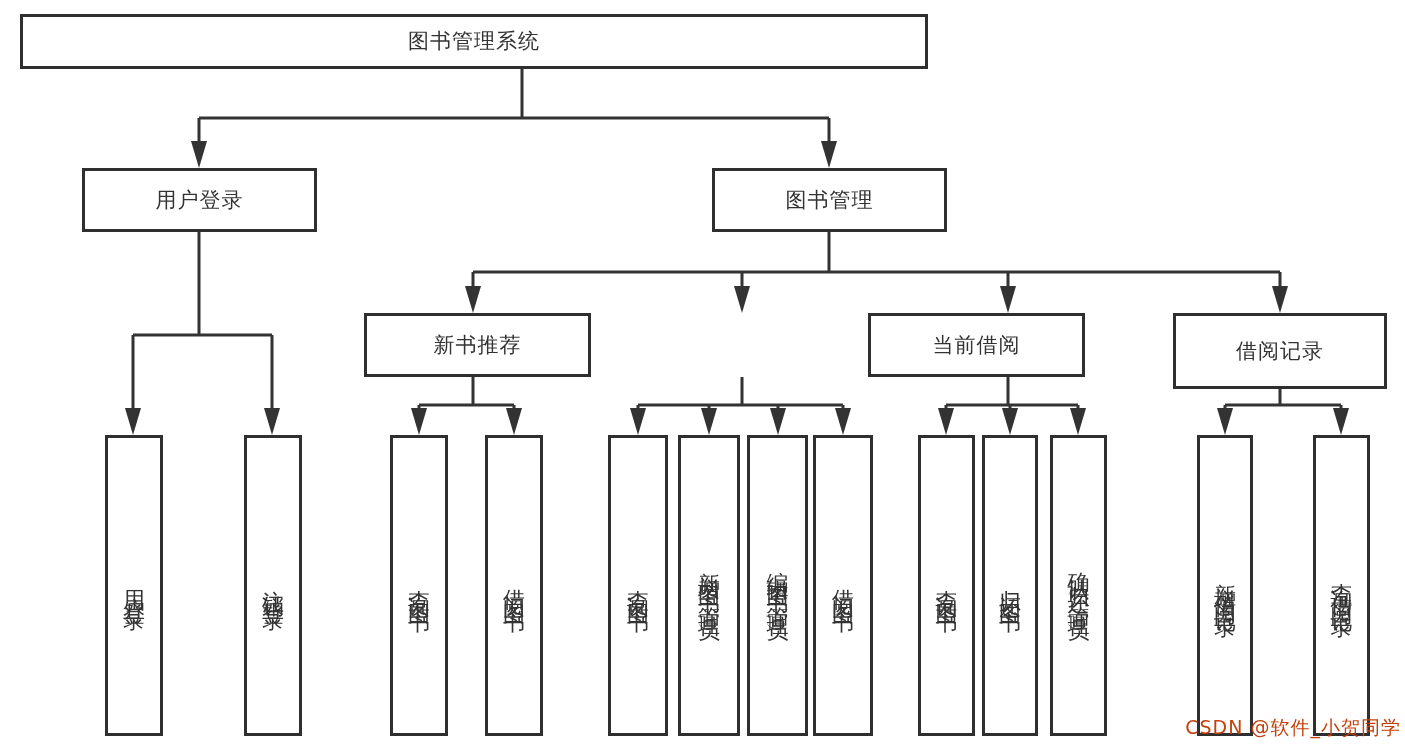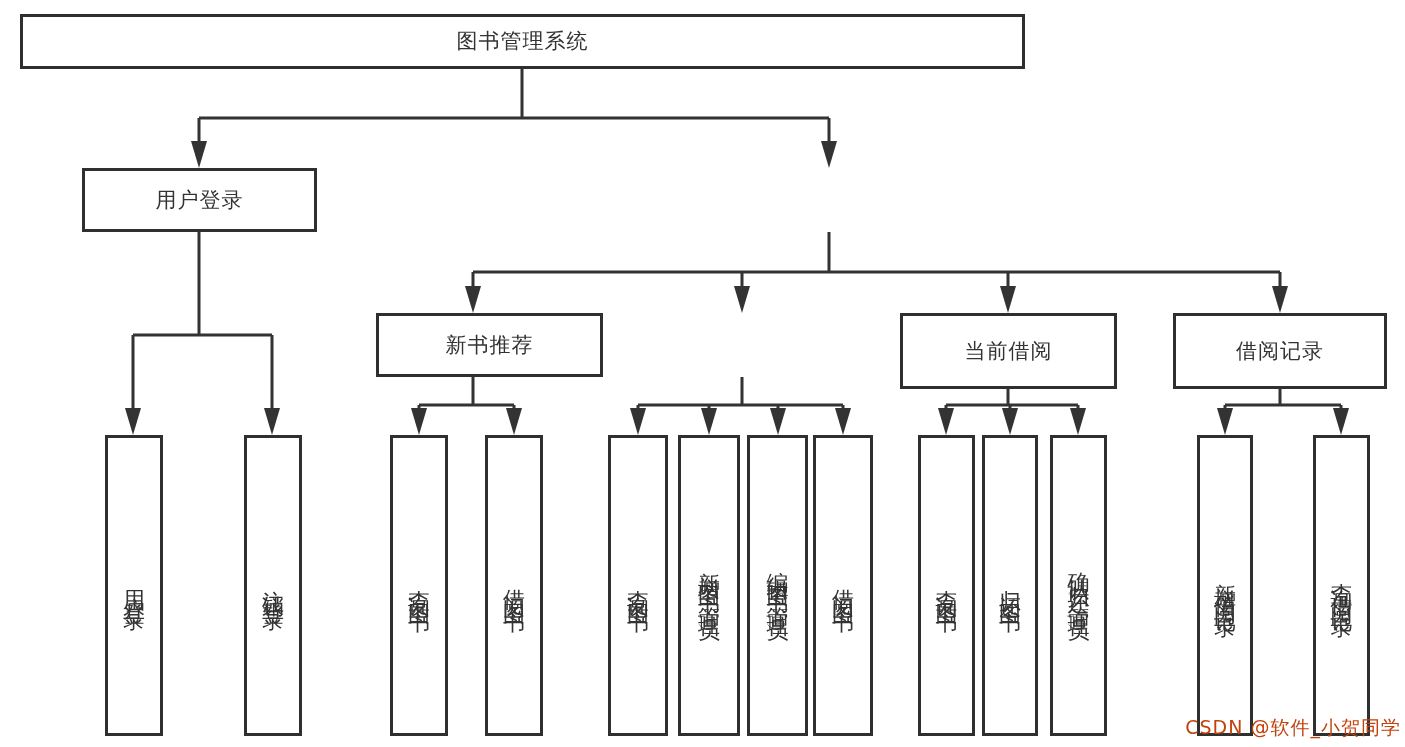--- a/index.html
+++ b/index.html
@@ -83,32 +83,35 @@
       <polygon points="770,408 786,408 778,435"></polygon>
       <polygon points="835,408 851,408 843,435"></polygon>
       <polygon points="938,408 954,408 946,435"></polygon>
       <polygon points="1002,408 1018,408 1010,435"></polygon>
       <polygon points="1070,408 1086,408 1078,435"></polygon>
       <polygon points="1217,408 1233,408 1225,435"></polygon>
       <polygon points="1333,408 1349,408 1341,435"></polygon>
     </g>
   </svg>
 
-  <div class="node" style="left:20px;top:14px;width:1005px;height:55px">
+  <div class="node" style="left:20px;top:14px;width:908px;height:55px">
     <span>图书管理系统</span>
   </div>
 
   <div class="node" style="left:82px;top:168px;width:235px;height:64px">
     <span>用户登录</span>
   </div>
+  <div class="node" style="left:712px;top:168px;width:235px;height:64px">
+    <span>图书管理</span>
+  </div>
 
-  <div class="node" style="left:376px;top:313px;width:227px;height:64px">
+  <div class="node" style="left:364px;top:313px;width:227px;height:64px">
     <span>新书推荐</span>
   </div>
-  <div class="node" style="left:900px;top:313px;width:217px;height:76px">
+  <div class="node" style="left:868px;top:313px;width:217px;height:64px">
     <span>当前借阅</span>
   </div>
   <div class="node" style="left:1173px;top:313px;width:214px;height:76px">
     <span>借阅记录</span>
   </div>
 
   <div class="node leaf" style="left:105px;top:435px;width:58px;height:301px">
     <span>用户登录</span>
   </div>
   <div class="node leaf" style="left:244px;top:435px;width:58px;height:301px">

